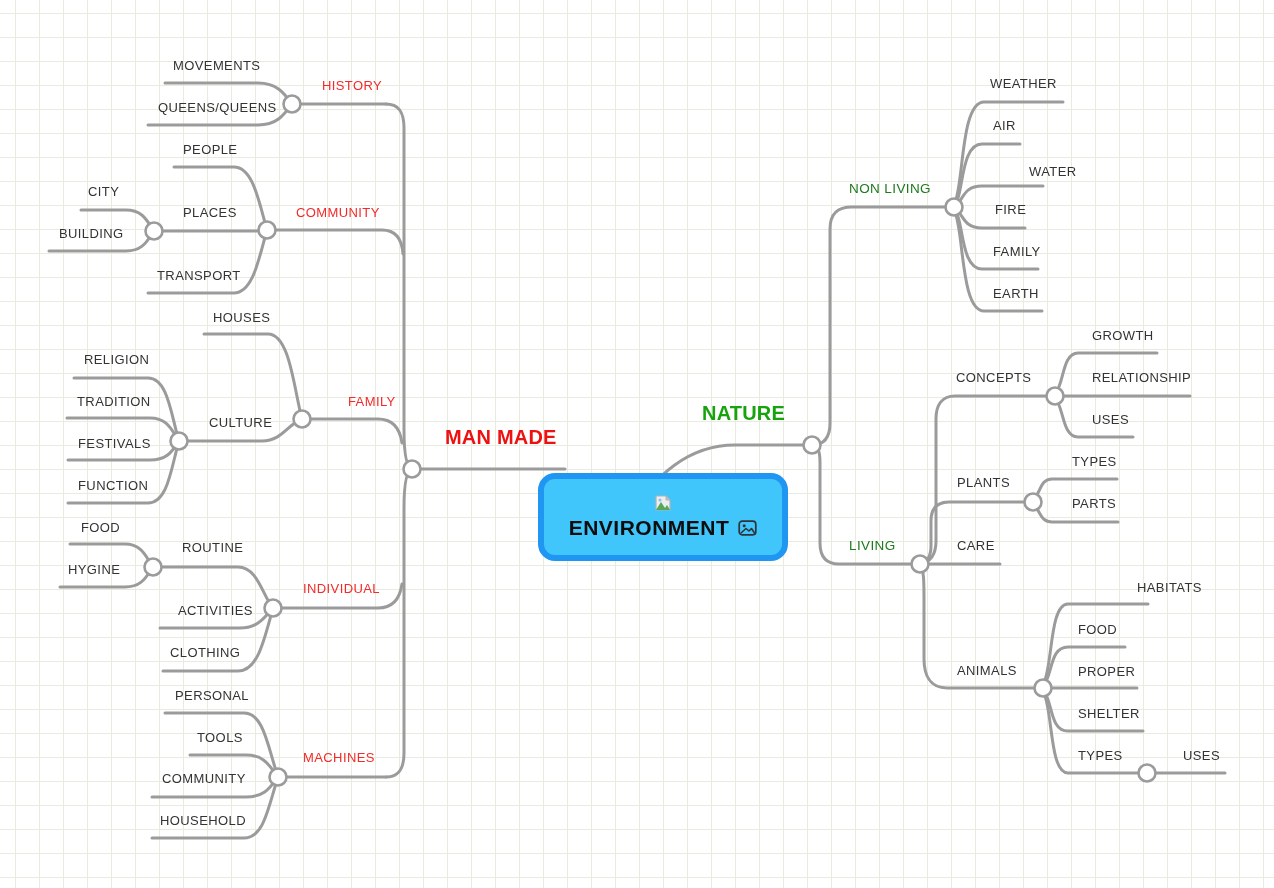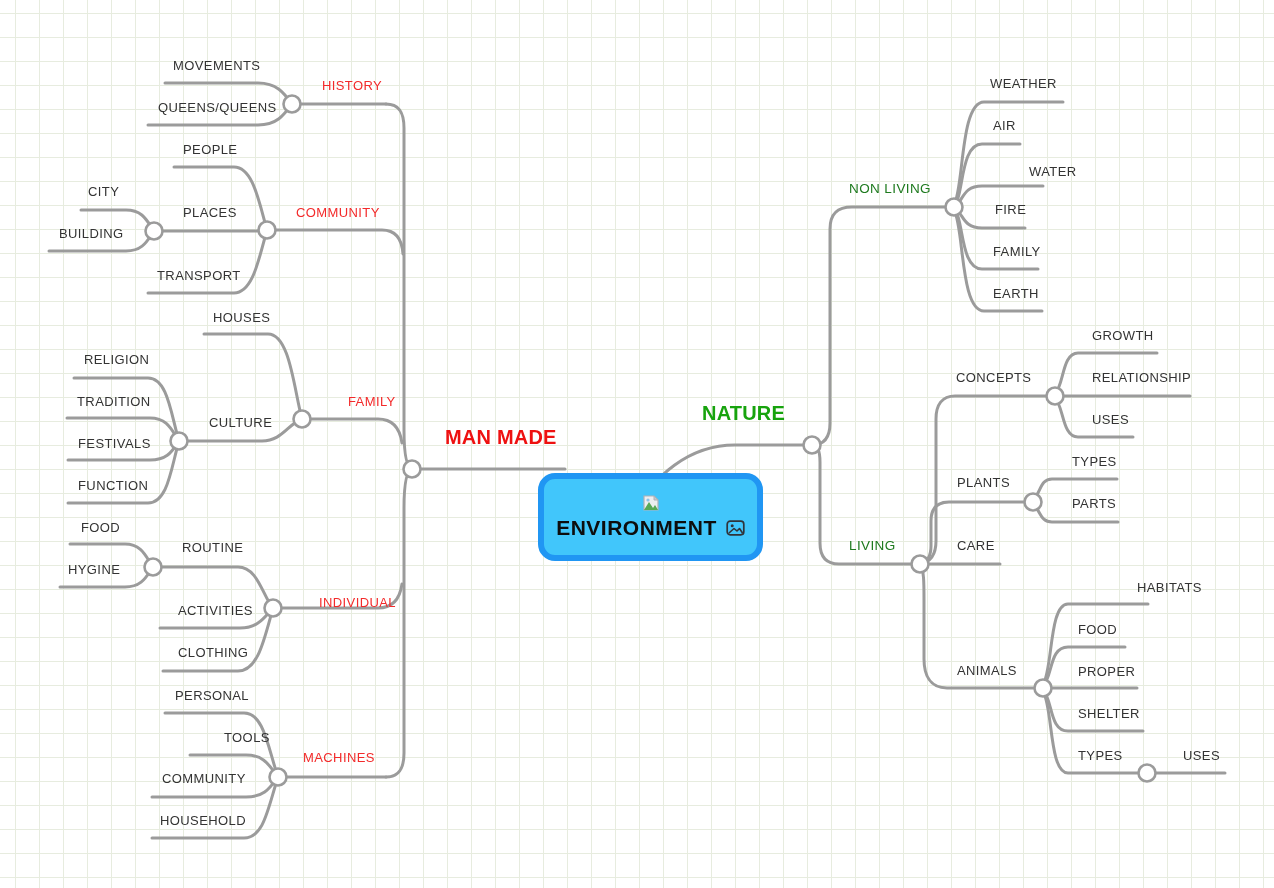--- a/index.html
+++ b/index.html
@@ -27,21 +27,21 @@
     cursor:pointer;
     line-height:15px;
   }
   .label.branch-red{color:#f32a2a;font-size:13px;}
   .label.branch-green{color:#1e7a1e;font-size:13.5px;}
   .label.main-red{color:#ee1111;font-size:20px;font-weight:bold;letter-spacing:0.2px;}
   .label.main-green{color:#17a30d;font-size:20px;font-weight:bold;letter-spacing:0.2px;}
   .center-node{
     position:absolute;
     left:538px;top:473px;
-    width:225px;height:88px;
+    width:250px;height:88px;
     box-sizing:border-box;
     background:#41c6fb;
     border:6px solid #2096f3;
     border-radius:17px;
     display:flex;
     flex-direction:column;
     align-items:center;
     justify-content:center;
     gap:5px;
     cursor:pointer;
@@ -167,25 +167,25 @@
     <span class="label leaf" style="left: 84px; top: 352px;">RELIGION</span>
     <span class="label leaf" style="left: 77px; top: 394px;">TRADITION</span>
     <span class="label branch-red" style="left: 331px; top: 394px; margin-left: 17px;">FAMILY</span>
     <span class="label leaf" style="left: 209px; top: 415px;">CULTURE</span>
     <span class="label leaf" style="left: 78px; top: 436px;">FESTIVALS</span>
     <span class="label main-red" style="left: 445px; top: 430px;">MAN MADE</span>
     <span class="label leaf" style="left: 78px; top: 478px;">FUNCTION</span>
     <span class="label leaf" style="left: 81px; top: 520px;">FOOD</span>
     <span class="label leaf" style="left: 182px; top: 540px;">ROUTINE</span>
     <span class="label leaf" style="left: 68px; top: 562px;">HYGINE</span>
-    <span class="label branch-red" style="left: 303px; top: 595px; margin-left: 16px;">INDIVIDUAL</span>
+    <span class="label branch-red" style="left: 303px; top: 581px;">INDIVIDUAL</span>
     <span class="label leaf" style="left: 178px; top: 603px;">ACTIVITIES</span>
-    <span class="label leaf" style="left: 170px; top: 645px; margin-left: 8px;">CLOTHING</span>
+    <span class="label leaf" style="left: 170px; top: 645px;">CLOTHING</span>
     <span class="label leaf" style="left: 175px; top: 688px;">PERSONAL</span>
-    <span class="label leaf" style="left: 197px; top: 730px; margin-left: 27px;">TOOLS</span>
+    <span class="label leaf" style="left: 197px; top: 730px;">TOOLS</span>
     <span class="label branch-red" style="left: 303px; top: 750px;">MACHINES</span>
     <span class="label leaf" style="left: 162px; top: 771px;">COMMUNITY</span>
     <span class="label leaf" style="left: 160px; top: 813px;">HOUSEHOLD</span>
     <span class="label main-green" style="left: 702px; top: 406px;">NATURE</span>
     <span class="label branch-green" style="left: 849px; top: 181px;">NON LIVING</span>
     <span class="label leaf" style="left: 990px; top: 76px;">WEATHER</span>
     <span class="label leaf" style="left: 993px; top: 118px;">AIR</span>
     <span class="label leaf" style="left: 993px; top: 164px; margin-left: 36px;">WATER</span>
     <span class="label leaf" style="left: 995px; top: 202px;">FIRE</span>
     <span class="label leaf" style="left: 993px; top: 244px;">FAMILY</span>

